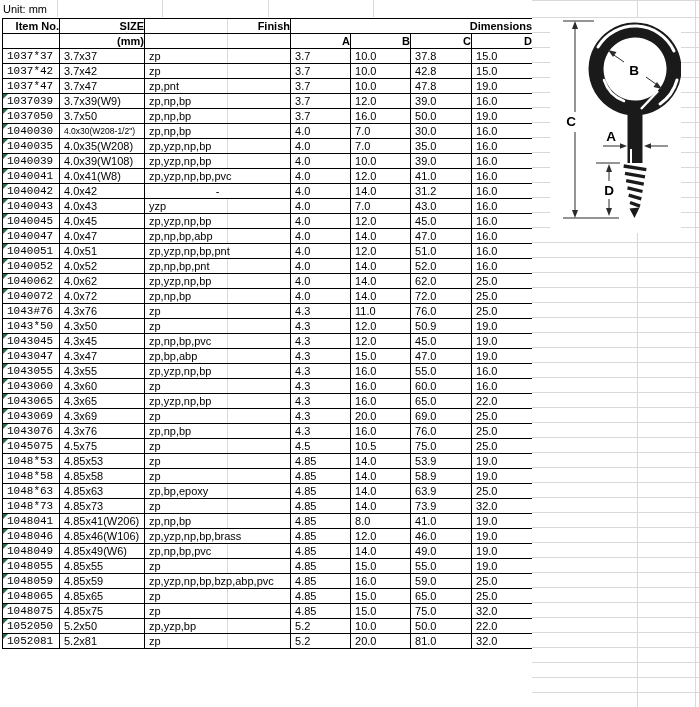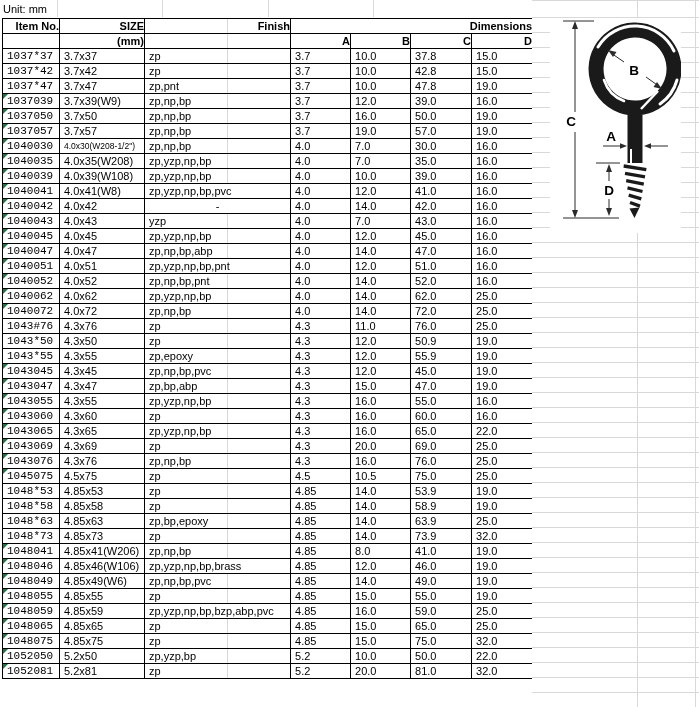--- a/index.html
+++ b/index.html
@@ -131,29 +131,20 @@
   <tr>
     <td class="cell-item flagged">1037050</td>
     <td class="cell-size">3.7x50</td>
     <td class="cell-finish divided" colspan="2">zp,np,bp</td>
     <td class="dim">3.7</td>
     <td class="dim">16.0</td>
     <td class="dim">50.0</td>
     <td class="dim">19.0</td>
   </tr>
 
-  <tr>
-    <td class="cell-item flagged">1037057</td>
-    <td class="cell-size">3.7x57</td>
-    <td class="cell-finish divided" colspan="2">zp,np,bp</td>
-    <td class="dim">3.7</td>
-    <td class="dim">19.0</td>
-    <td class="dim">57.0</td>
-    <td class="dim">19.0</td>
-  </tr>
 
   <tr>
     <td class="cell-item flagged">1040030</td>
     <td class="cell-size shrink">4.0x30(W208-1/2")</td>
     <td class="cell-finish divided" colspan="2">zp,np,bp</td>
     <td class="dim">4.0</td>
     <td class="dim">7.0</td>
     <td class="dim">30.0</td>
     <td class="dim">16.0</td>
   </tr>
@@ -187,21 +178,21 @@
     <td class="dim">41.0</td>
     <td class="dim">16.0</td>
   </tr>
 
   <tr>
     <td class="cell-item flagged">1040042</td>
     <td class="cell-size">4.0x42</td>
     <td class="cell-finish center" colspan="2">-</td>
     <td class="dim">4.0</td>
     <td class="dim">14.0</td>
-    <td class="dim">42.0</td>
+    <td class="dim">31.2</td>
     <td class="dim">16.0</td>
   </tr>
 
   <tr>
     <td class="cell-item flagged">1040043</td>
     <td class="cell-size">4.0x43</td>
     <td class="cell-finish divided" colspan="2">yzp</td>
     <td class="dim">4.0</td>
     <td class="dim">7.0</td>
     <td class="dim">43.0</td>
@@ -281,29 +272,20 @@
   <tr>
     <td class="cell-item">1043*50</td>
     <td class="cell-size">4.3x50</td>
     <td class="cell-finish divided" colspan="2">zp</td>
     <td class="dim">4.3</td>
     <td class="dim">12.0</td>
     <td class="dim">50.9</td>
     <td class="dim">19.0</td>
   </tr>
 
-  <tr>
-    <td class="cell-item">1043*55</td>
-    <td class="cell-size">4.3x55</td>
-    <td class="cell-finish divided" colspan="2">zp,epoxy</td>
-    <td class="dim">4.3</td>
-    <td class="dim">12.0</td>
-    <td class="dim">55.9</td>
-    <td class="dim">19.0</td>
-  </tr>
 
 
   <tr>
     <td class="cell-item flagged">1043045</td>
     <td class="cell-size">4.3x45</td>
     <td class="cell-finish divided" colspan="2">zp,np,bp,pvc</td>
     <td class="dim">4.3</td>
     <td class="dim">12.0</td>
     <td class="dim">45.0</td>
     <td class="dim">19.0</td>

